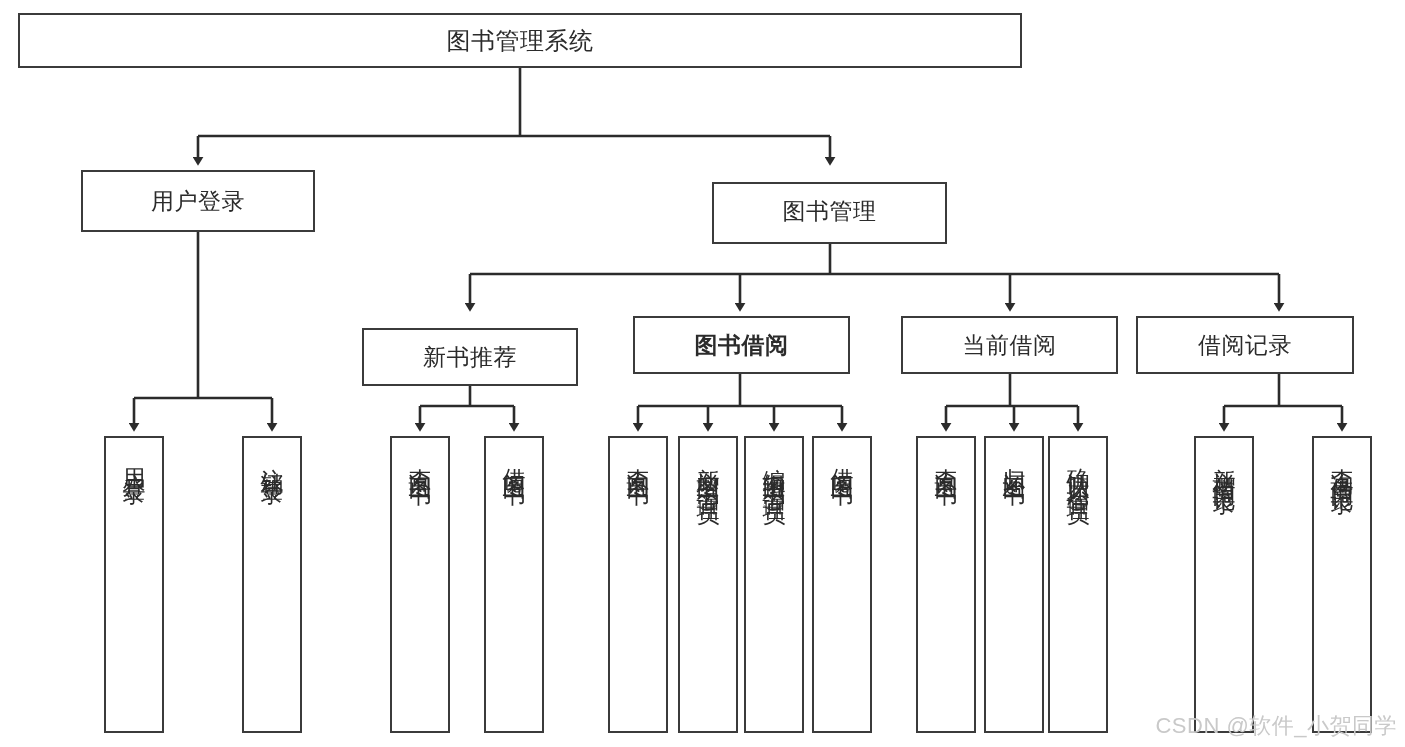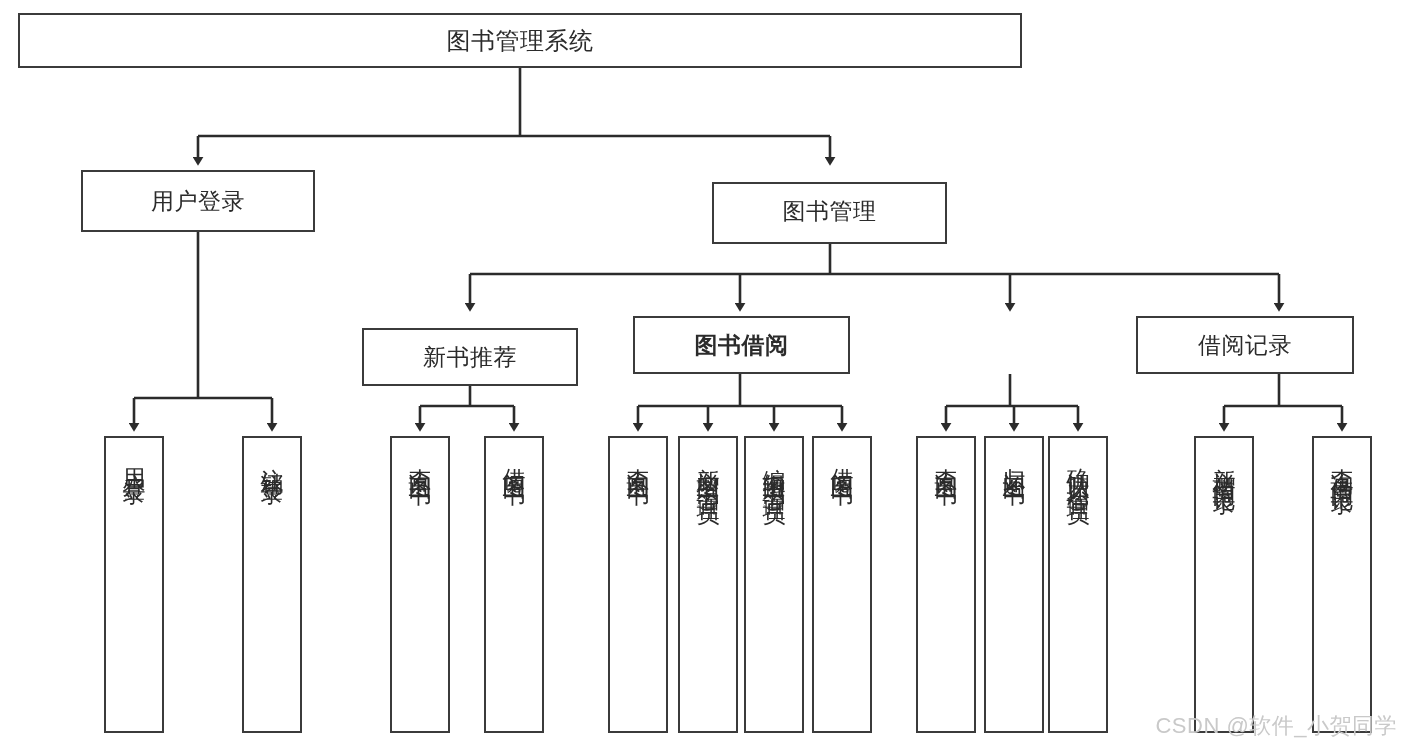--- a/index.html
+++ b/index.html
@@ -121,20 +121,23 @@
   <div class="node horizontal" style="left:712px;top:182px;width:235px;height:62px;font-family:Liberation Mono, monospace;">
     <span class="label">图书管理</span>
   </div>
 
   <div class="node horizontal" style="left:362px;top:316px;width:216px;height:58px;margin-top:12px;">
     <span class="label">新书推荐</span>
   </div>
   <div class="node horizontal" style="left:633px;top:316px;width:217px;height:58px;font-weight:bold;">
     <span class="label">图书借阅</span>
   </div>
+  <div class="node horizontal" style="left:901px;top:316px;width:217px;height:58px;">
+    <span class="label">当前借阅</span>
+  </div>
   <div class="node horizontal" style="left:1136px;top:316px;width:218px;height:58px;">
     <span class="label">借阅记录</span>
   </div>
 
   <div class="node vertical" style="left:104px;top:436px;width:60px;height:297px;">
     <span class="label">用户登录</span>
   </div>
   <div class="node vertical" style="left:242px;top:436px;width:60px;height:297px;">
     <span class="label">注销登录</span>
   </div>

